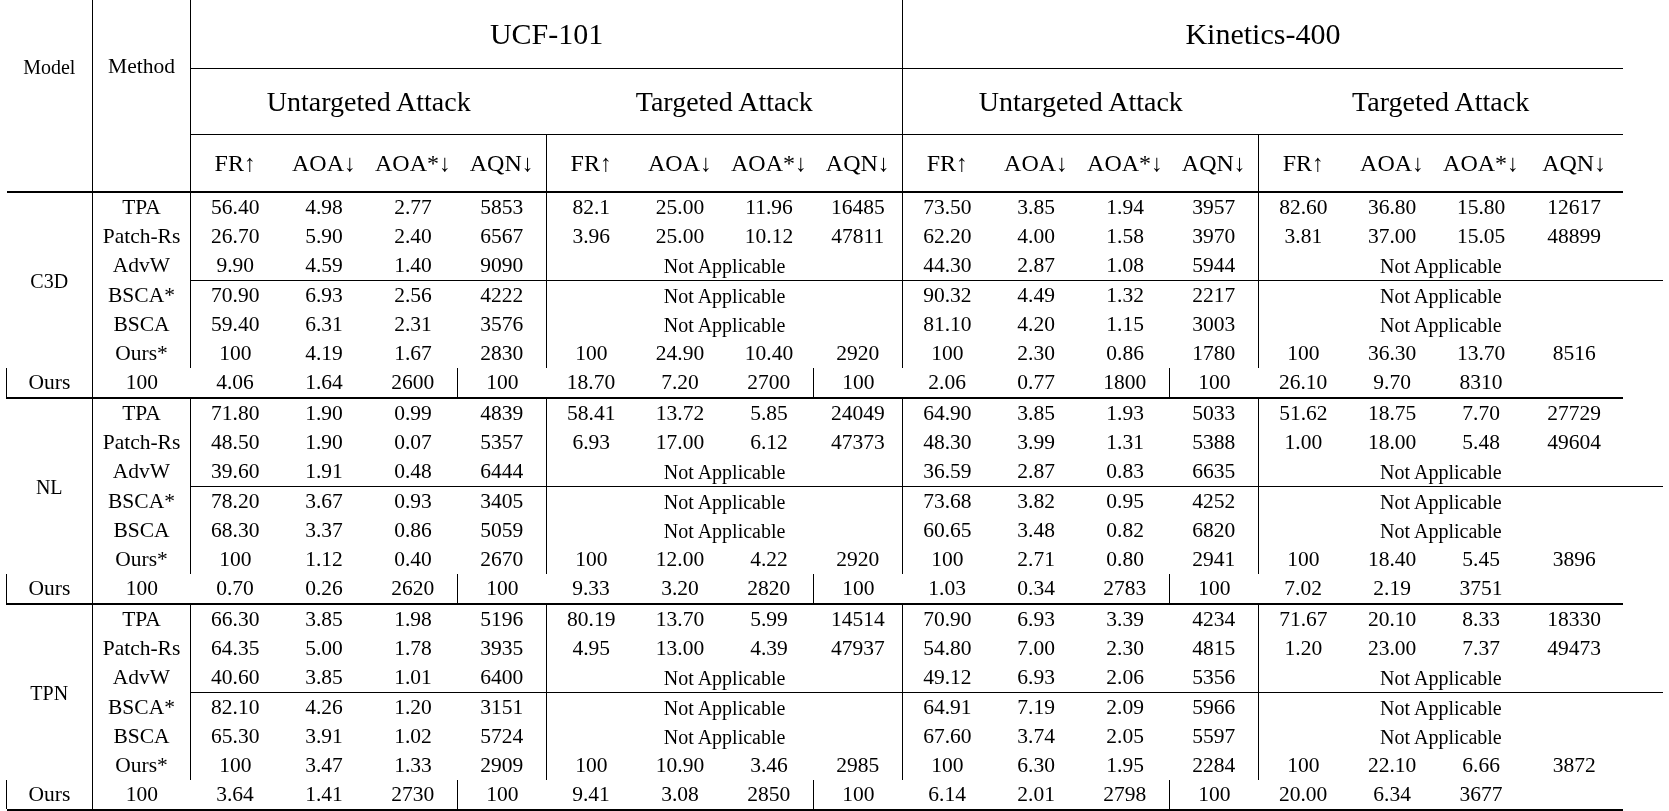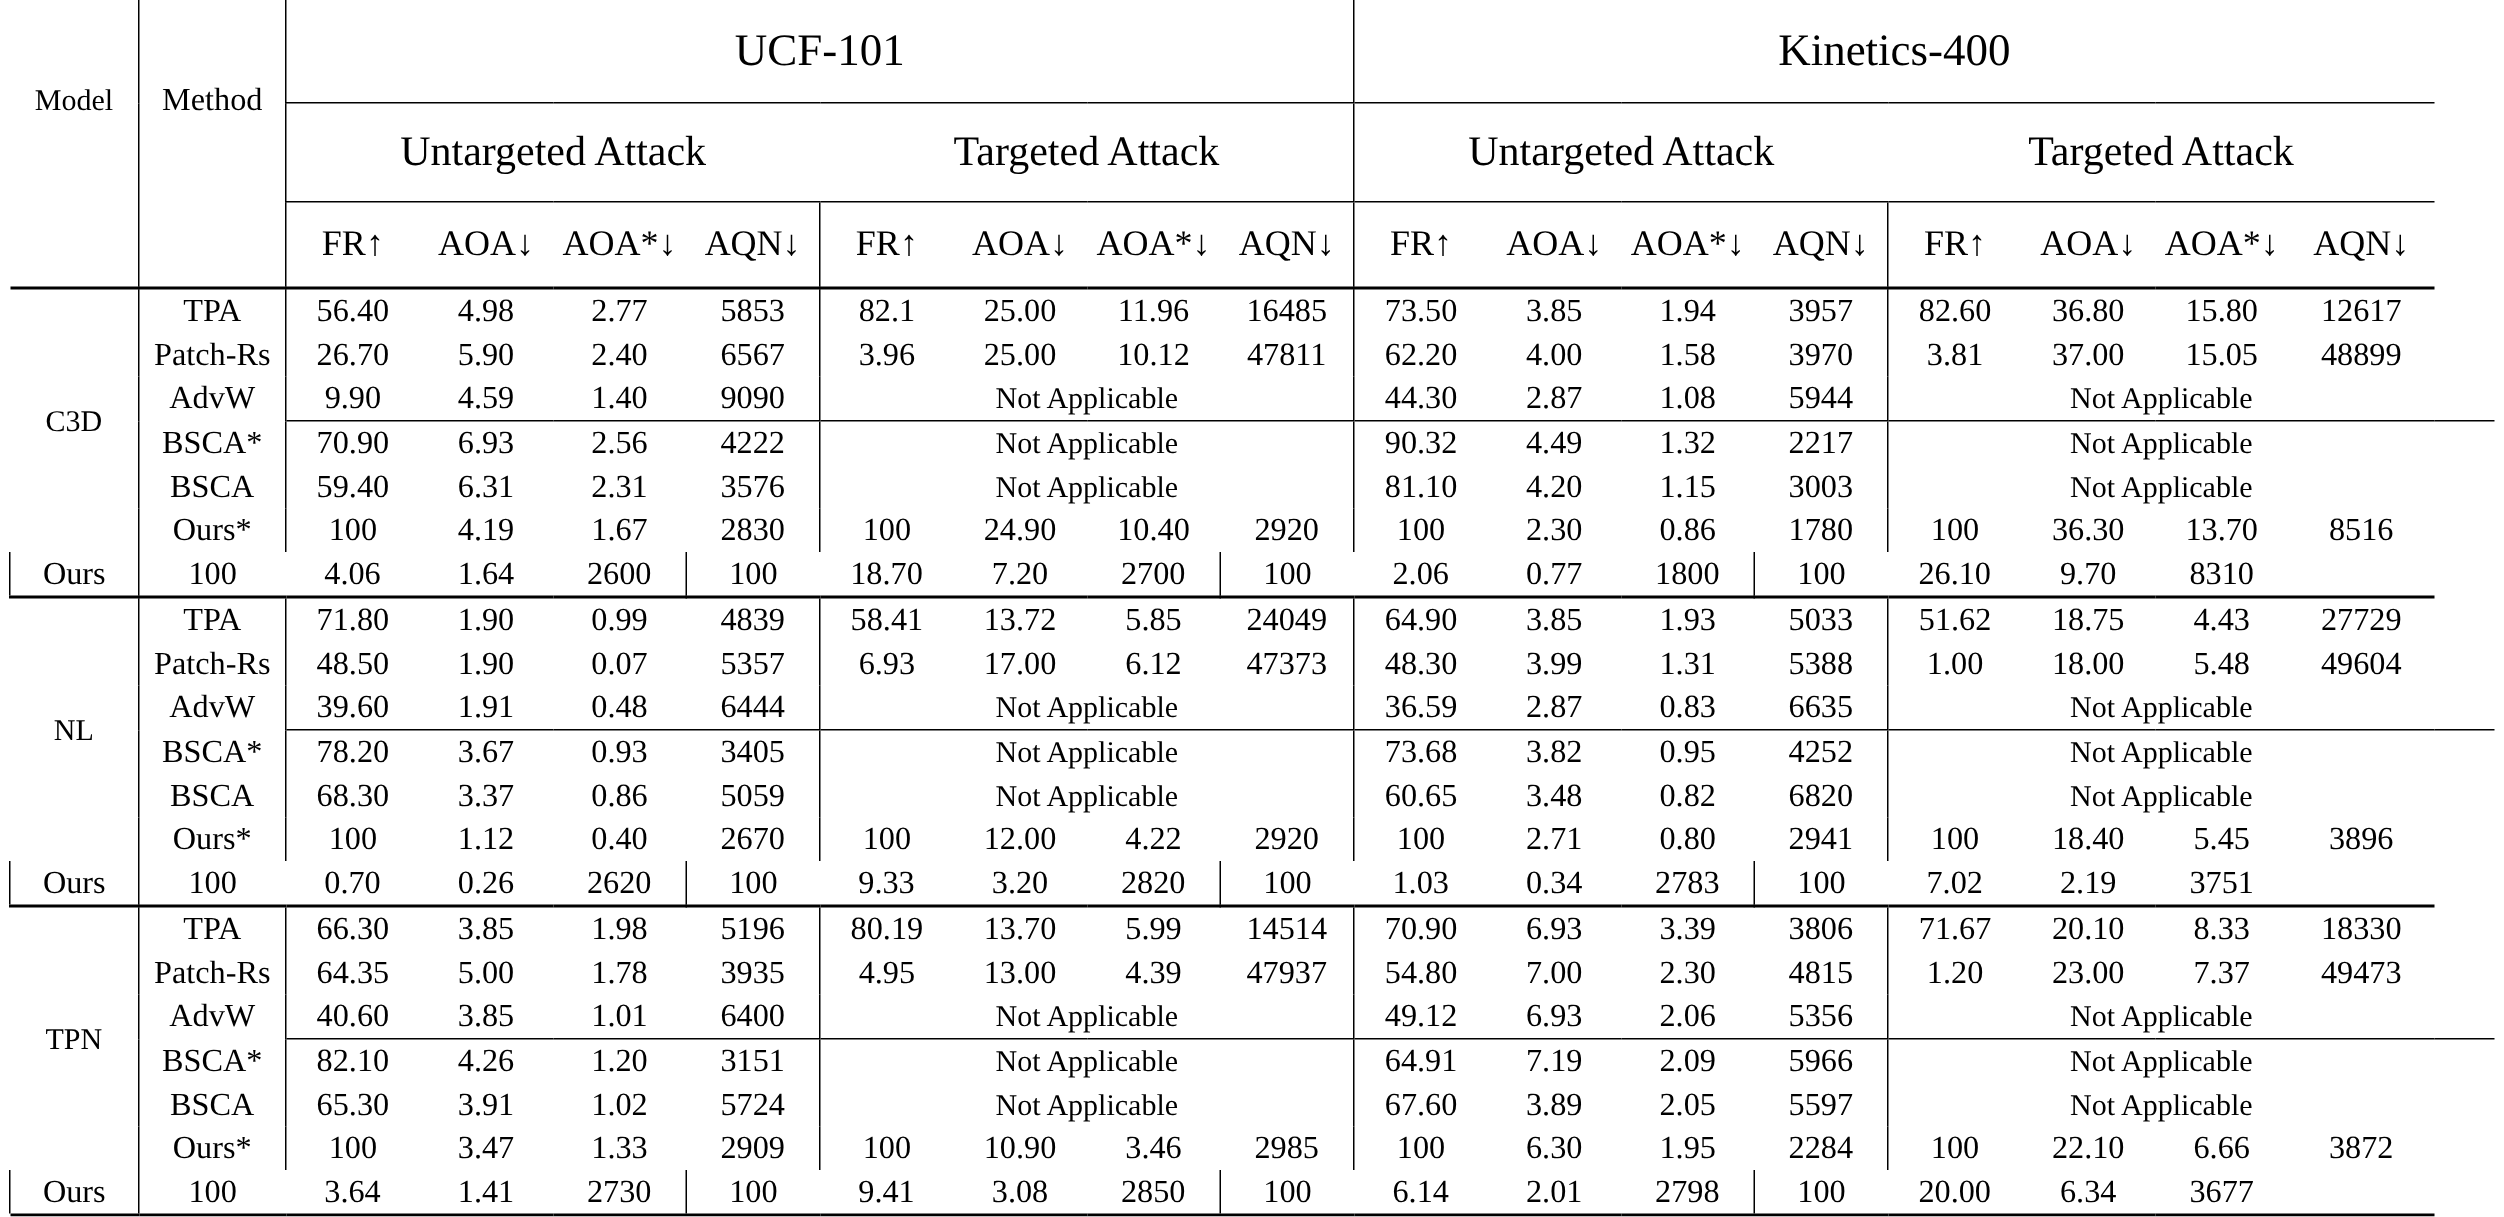--- a/index.html
+++ b/index.html
@@ -278,21 +278,21 @@
           <td class="vsep-l ">58.41</td>
           <td class="">13.72</td>
           <td class="">5.85</td>
           <td class="">24049</td>
           <td class="vsep-l ">64.90</td>
           <td class="">3.85</td>
           <td class="">1.93</td>
           <td class="">5033</td>
           <td class="vsep-l ">51.62</td>
           <td class="">18.75</td>
-          <td class="">4.43</td>
+          <td class="">7.70</td>
           <td class="">27729</td>
         </tr>
         <tr class="data-row">
           <td class="method-cell vsep-l">Patch-Rs</td>
           <td class="vsep-l ">48.50</td>
           <td class="">1.90</td>
           <td class="bold">0.07</td>
           <td class="">5357</td>
           <td class="vsep-l ">6.93</td>
           <td class="">17.00</td>
@@ -398,21 +398,21 @@
           <td class="">3.85</td>
           <td class="">1.98</td>
           <td class="">5196</td>
           <td class="vsep-l ">80.19</td>
           <td class="">13.70</td>
           <td class="">5.99</td>
           <td class="">14514</td>
           <td class="vsep-l ">70.90</td>
           <td class="">6.93</td>
           <td class="">3.39</td>
-          <td class="">3806</td>
+          <td class="">4234</td>
           <td class="vsep-l ">71.67</td>
           <td class="">20.10</td>
           <td class="">8.33</td>
           <td class="">18330</td>
         </tr>
         <tr class="data-row">
           <td class="method-cell vsep-l">Patch-Rs</td>
           <td class="vsep-l ">64.35</td>
           <td class="">5.00</td>
           <td class="">1.78</td>
@@ -461,21 +461,21 @@
           <td colspan="4" class="na-cell vsep-l">Not Applicable</td>
         </tr>
         <tr class="data-row">
           <td class="method-cell vsep-l">BSCA</td>
           <td class="vsep-l ">65.30</td>
           <td class="">3.91</td>
           <td class="">1.02</td>
           <td class="">5724</td>
           <td colspan="4" class="na-cell vsep-l">Not Applicable</td>
           <td class="vsep-l ">67.60</td>
-          <td class="">3.89</td>
+          <td class="">3.74</td>
           <td class="">2.05</td>
           <td class="">5597</td>
           <td colspan="4" class="na-cell vsep-l">Not Applicable</td>
         </tr>
         <tr class="data-row">
           <td class="method-cell vsep-l">Ours*</td>
           <td class="vsep-l bold">100</td>
           <td class="bold">3.47</td>
           <td class="">1.33</td>
           <td class="">2909</td>

